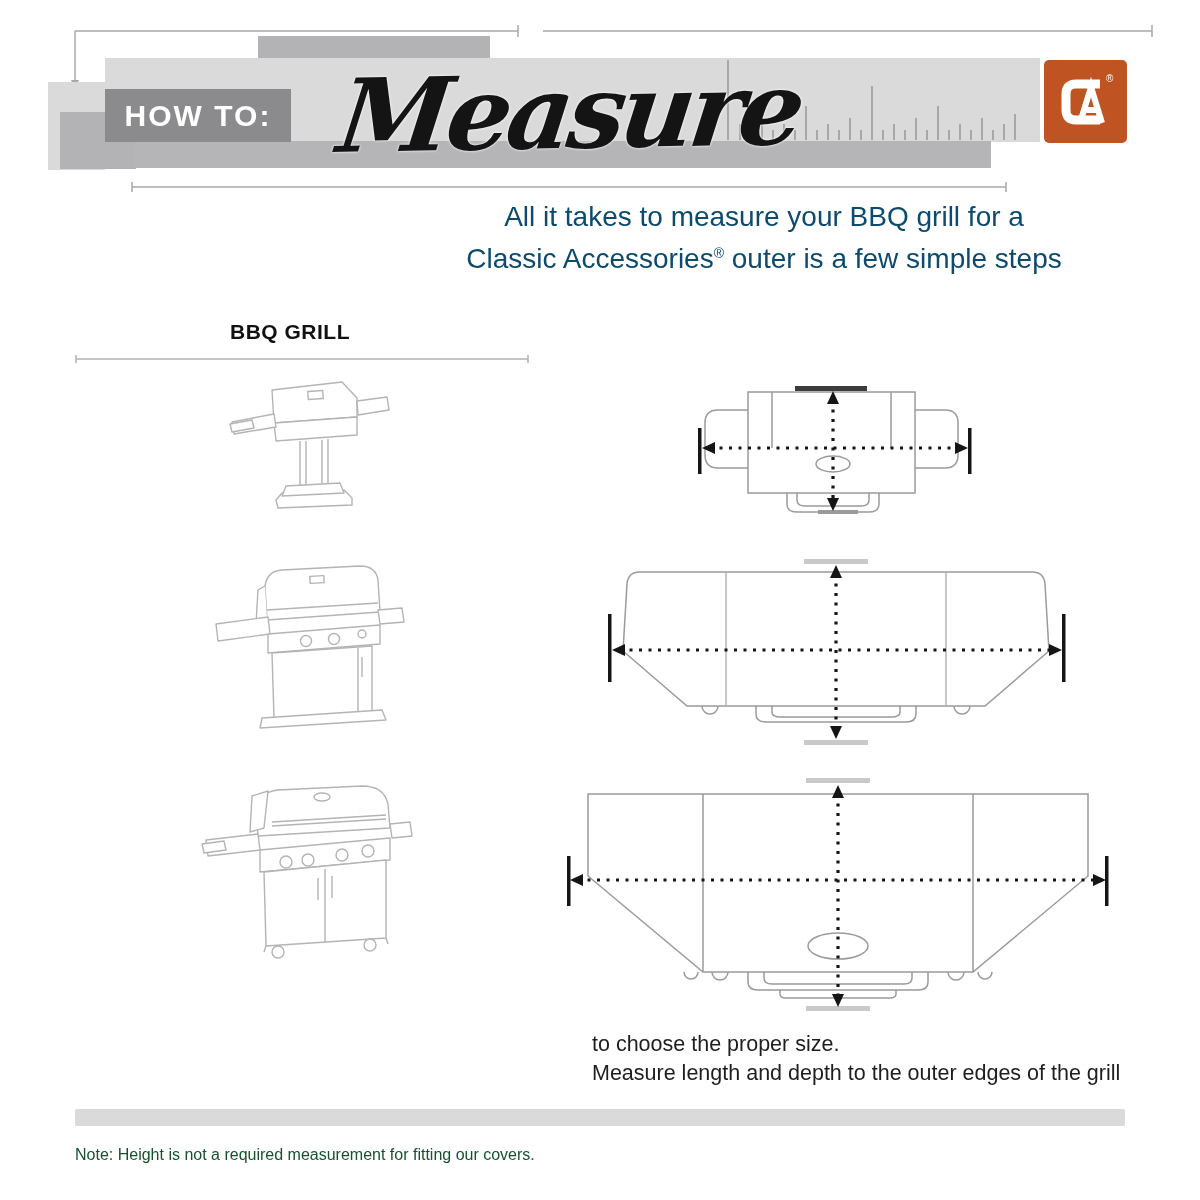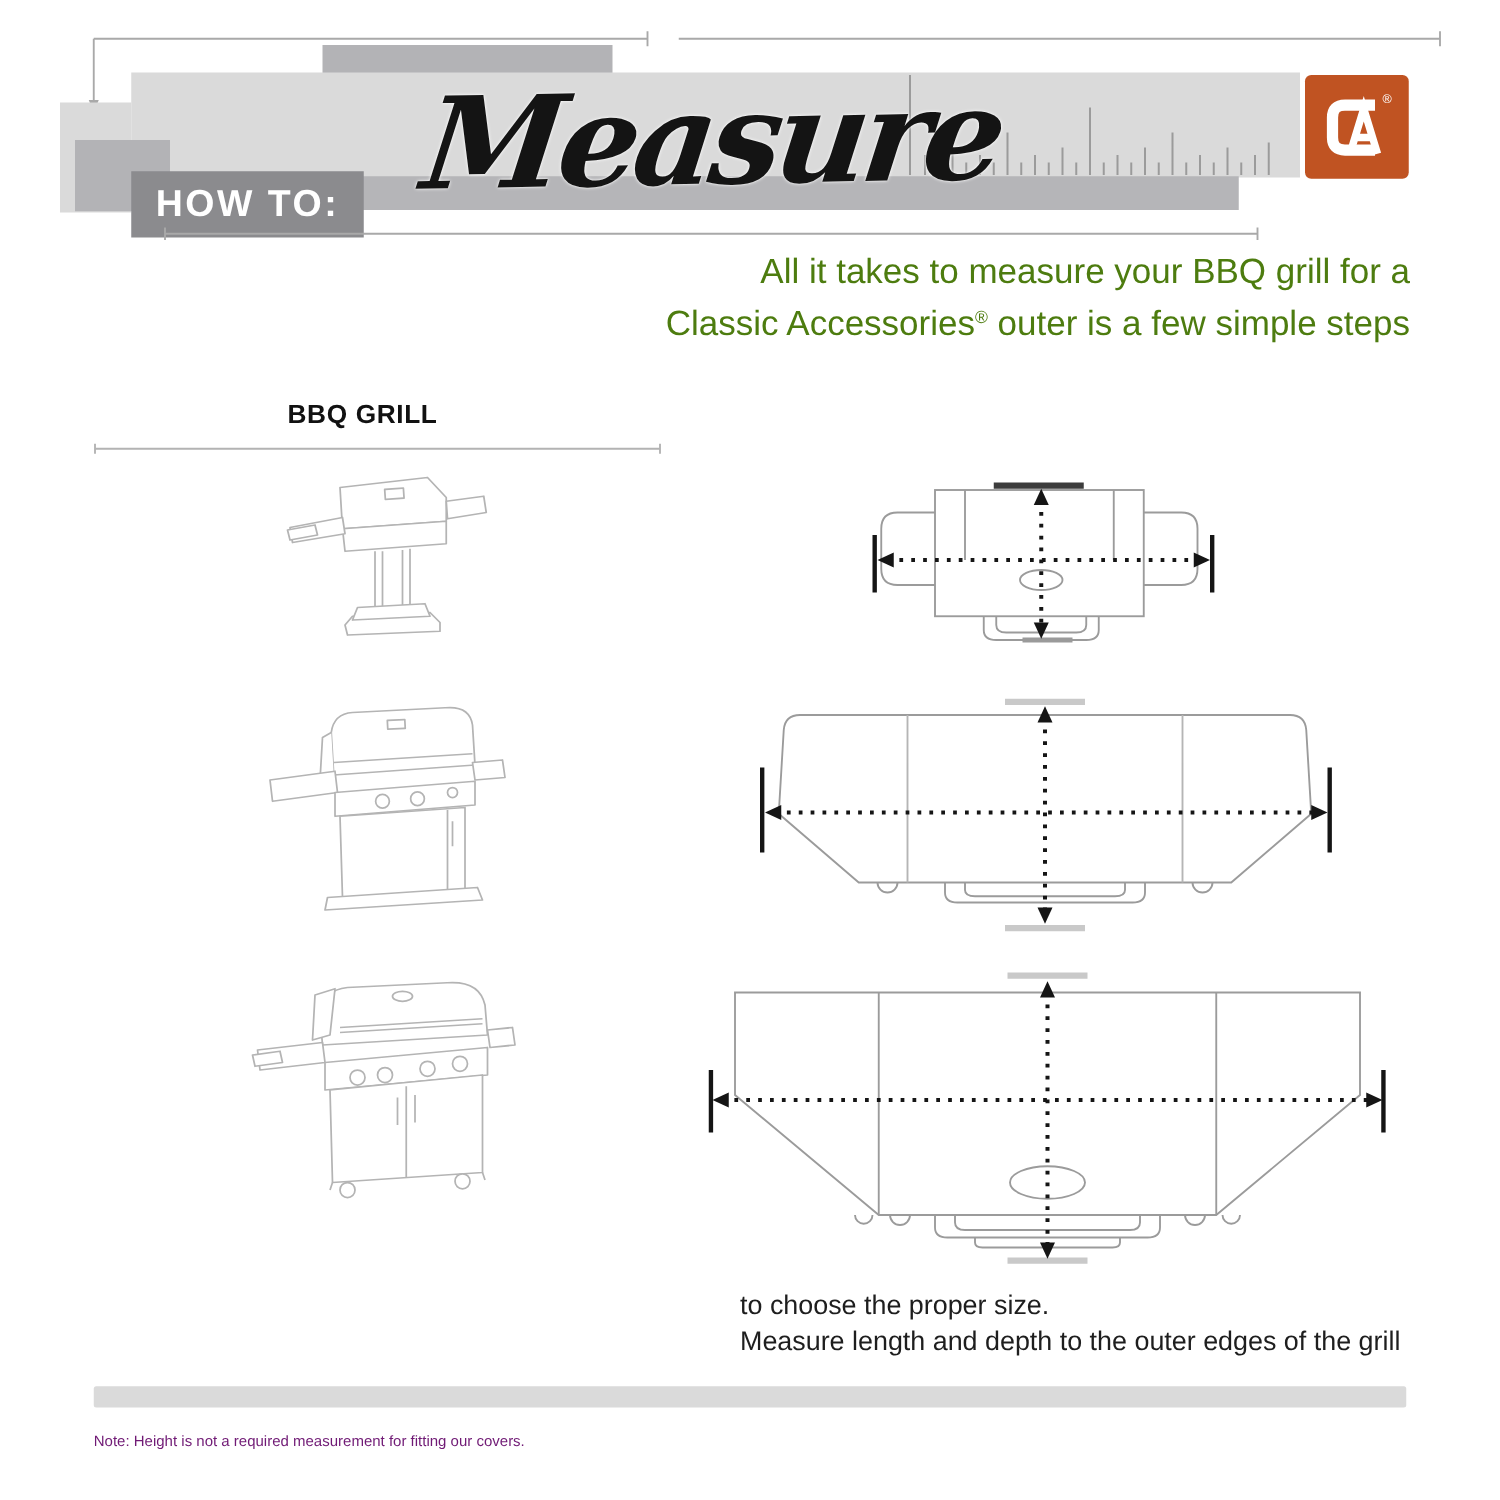--- a/index.html
+++ b/index.html
@@ -10,28 +10,28 @@
   .banner{background:#dadada;}
   .midgray{background:#b3b3b6;}
   .strip{background:#b5b5b8;}
   .howto{background:#8b8b8e;color:#ffffff;font-weight:bold;font-size:30px;
          letter-spacing:2px;text-align:center;line-height:53px;}
   .measure{font-family:"DejaVu Serif",serif;font-style:italic;font-weight:bold;
            font-size:102px;letter-spacing:-5px;color:#141414;transform:skewX(-8deg) rotate(-1deg);
            text-shadow:0 0 3px #ffffff, 0 0 1px #ffffff;white-space:nowrap;}
   .logo{background:#c05322;border-radius:5px;}
   
-  .intro{text-align:right;font-size:28px;line-height:37px;color:#4d7c0f;}
+  .intro{text-align:center;font-size:28px;line-height:37px;color:#0c4a6e;}
   .intro sup{font-size:14px;}
   
   .seclabel{font-weight:bold;font-size:21px;letter-spacing:0.5px;color:#111;}
   
   .caption{font-size:21.5px;line-height:29px;color:#1e1e1e;}
   .footbar{background:#dadada;border-radius:2px;}
-  .note{font-size:12px;color:#701a75;}
+  .note{font-size:16px;color:#14532d;}
   svg{display:block;}
 </style>
 </head>
 <body>
 
 <div id="page">
 
   <svg class="abs" style="left:60px;top:22px;" width="1110" height="78">
     <g stroke="#a9a9a9" stroke-width="1.5" fill="none">
       <path d="M15,9 H458 M458,3 V15"></path>
@@ -49,21 +49,21 @@
 
   <svg class="abs" style="left:726px;top:58px;" width="300" height="84">
     <path stroke="#9b9b9b" stroke-width="1.6" fill="none" d="M2,2 V82
       M14,82 V66 M25,82 V72 M36,82 V60 M47,82 V72 M58,82 V66 M69,82 V72
       M80,82 V48 M91,82 V72 M102,82 V66 M113,82 V72 M124,82 V60 M135,82 V72
       M146,82 V28 M157,82 V72 M168,82 V66 M179,82 V72 M190,82 V60 M201,82 V72
       M212,82 V48 M223,82 V72 M234,82 V66 M245,82 V72 M256,82 V60 M267,82 V72
       M278,82 V66 M289,82 V56"></path>
   </svg>
 
-  <div class="abs howto" style="left:105px;top:89px;width:186px;height:53px;margin-top:48px;">
+  <div class="abs howto" style="left:105px;top:89px;width:186px;height:53px;">
     <span>HOW TO:</span>
   </div>
 
   <div class="abs measure" style="left:340px;top:52px;">Measure</div>
 
   <div class="abs logo" style="left:1044px;top:60px;width:83px;height:83px;">
     <svg width="83" height="83" viewBox="0 0 83 83">
       <path d="M56,24 H32 Q22,24 22,34 V50 Q22,60 32,60 H56" stroke="#fff" stroke-width="9" fill="none"></path>
       <path d="M36,63 L47,27 L58,63 M40,50 H55" stroke="#fff" stroke-width="6" fill="none"></path>
       <text x="62" y="22" font-size="10" fill="#fff">®</text>

